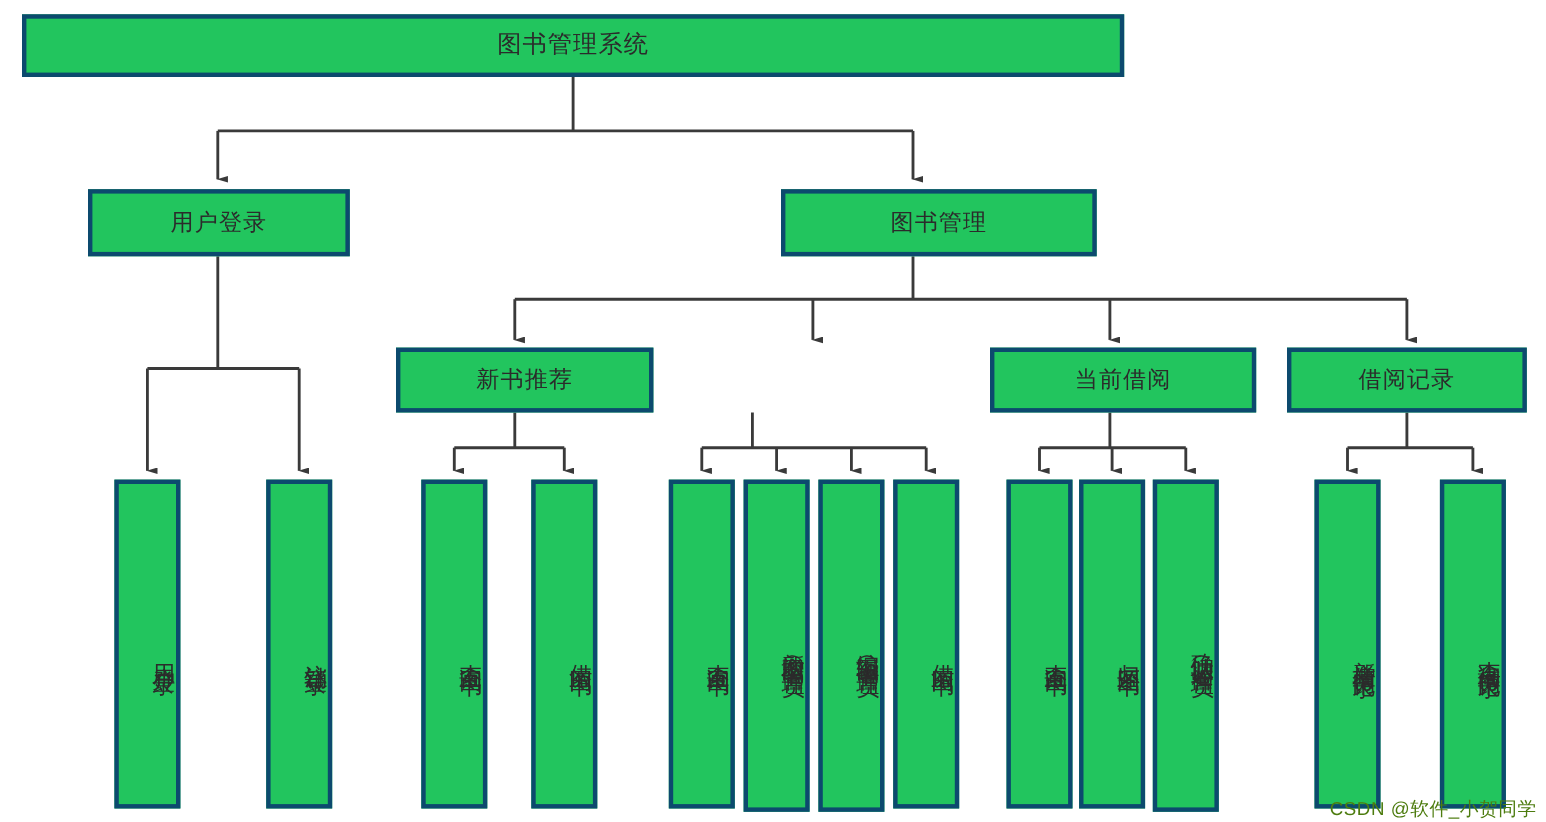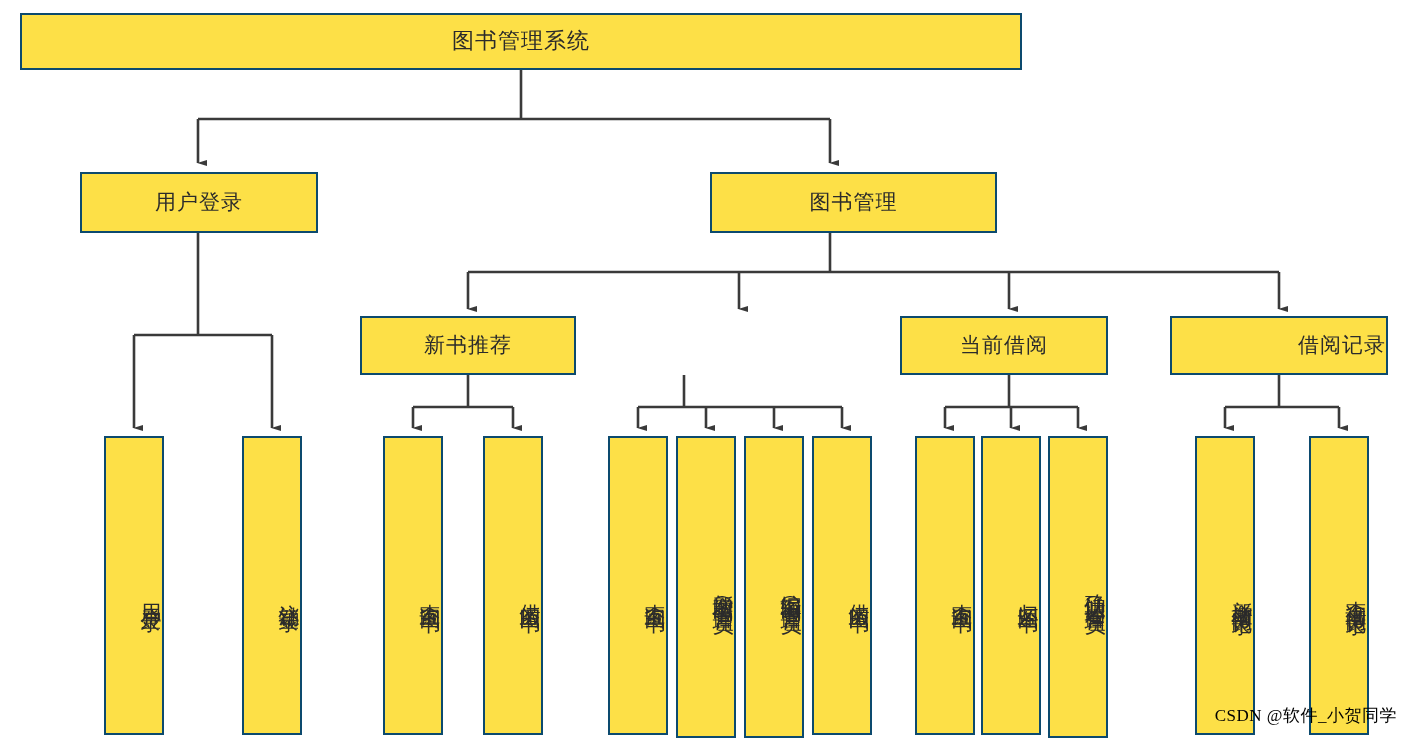--- a/index.html
+++ b/index.html
@@ -21,22 +21,22 @@
     position: absolute;
     left: 0;
     top: 0;
     width: 1405px;
     height: 747px;
     pointer-events: none;
   }
   .node {
     position: absolute;
     box-sizing: border-box;
-    background: #fde047;
-    border: 2px solid #0c4a6e;
+    background: #22c55e;
+    border: 4px solid #0c4a6e;
     display: flex;
     align-items: center;
     justify-content: center;
     color: #2b2b2b;
   }
   .node.horiz {
     font-size: 21px;
     letter-spacing: 1px;
   }
   .node.vert {
@@ -54,26 +54,26 @@
   .node .label {
     display: block;
     line-height: 1.12;
   }
   #root-node {
     font-size: 22px;
   }
   #watermark {
     position: absolute;
     right: 8px;
-    bottom: 20px;
+    bottom: 0;
     font-size: 17px;
-    color: #000000;
+    color: #4d7c0f;
     letter-spacing: 0.5px;
     white-space: nowrap;
-    font-family: Liberation Serif, serif;
+    font-family: Liberation Sans, sans-serif;
   }
 </style>
 </head>
 <body>
 
 <div id="canvas">
 
   <svg id="edges" viewBox="0 0 1405 747">
     <defs>
       <marker id="arrow" markerWidth="10" markerHeight="11" refX="3" refY="9.2" orient="auto" markerUnits="userSpaceOnUse">
@@ -128,27 +128,27 @@
     <span class="label">图书管理系统</span>
   </div>
 
   <div class="node horiz" style="left:80px; top:172px; width:238px; height:61px;">
     <span class="label">用户登录</span>
   </div>
   <div class="node horiz" style="left:710px; top:172px; width:287px; height:61px;">
     <span class="label">图书管理</span>
   </div>
 
-  <div class="node horiz" style="left:360px; top:316px; width:216px; height:59px;">
+  <div class="node horiz" style="left:360px; top:316px; width:234px; height:59px;">
     <span class="label">新书推荐</span>
   </div>
-  <div class="node horiz" style="left:900px; top:316px; width:208px; height:59px;">
+  <div class="node horiz" style="left:900px; top:316px; width:242px; height:59px;">
     <span class="label">当前借阅</span>
   </div>
-  <div class="node horiz" style="left:1170px; top:316px; width:218px; height:59px;justify-content:flex-end;">
+  <div class="node horiz" style="left:1170px; top:316px; width:218px; height:59px;">
     <span class="label">借阅记录</span>
   </div>
 
   <div class="node vert" style="left:104px; top:436px; width:60px; height:299px;">
     <span class="label">用户登录</span>
   </div>
   <div class="node vert" style="left:242px; top:436px; width:60px; height:299px;">
     <span class="label">注销登录</span>
   </div>
 

